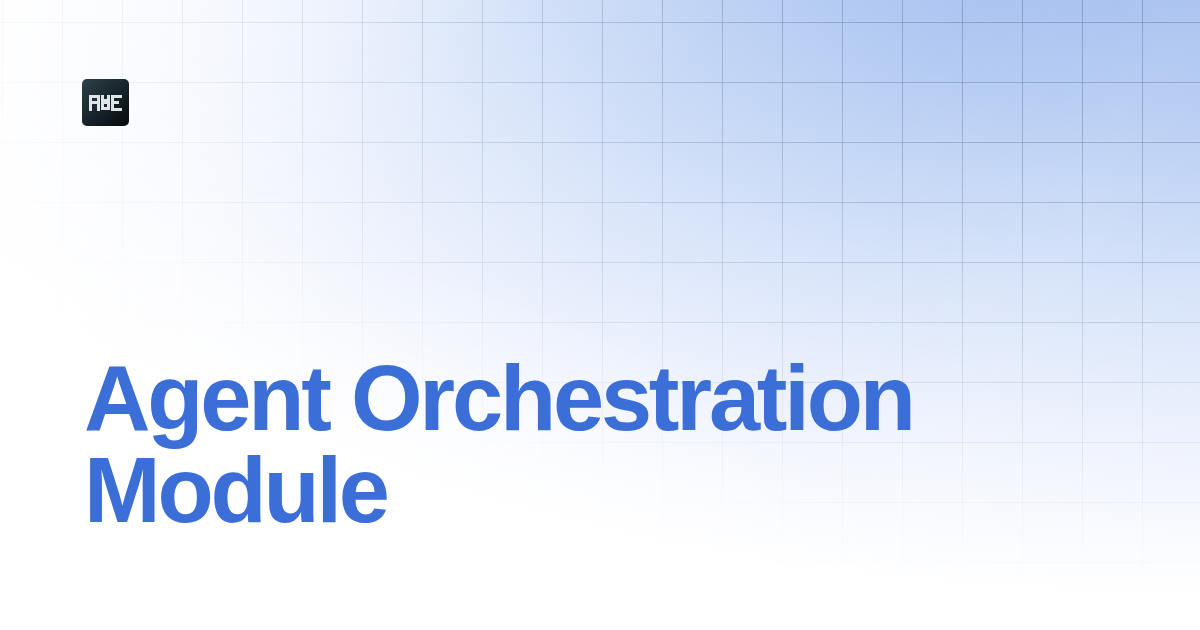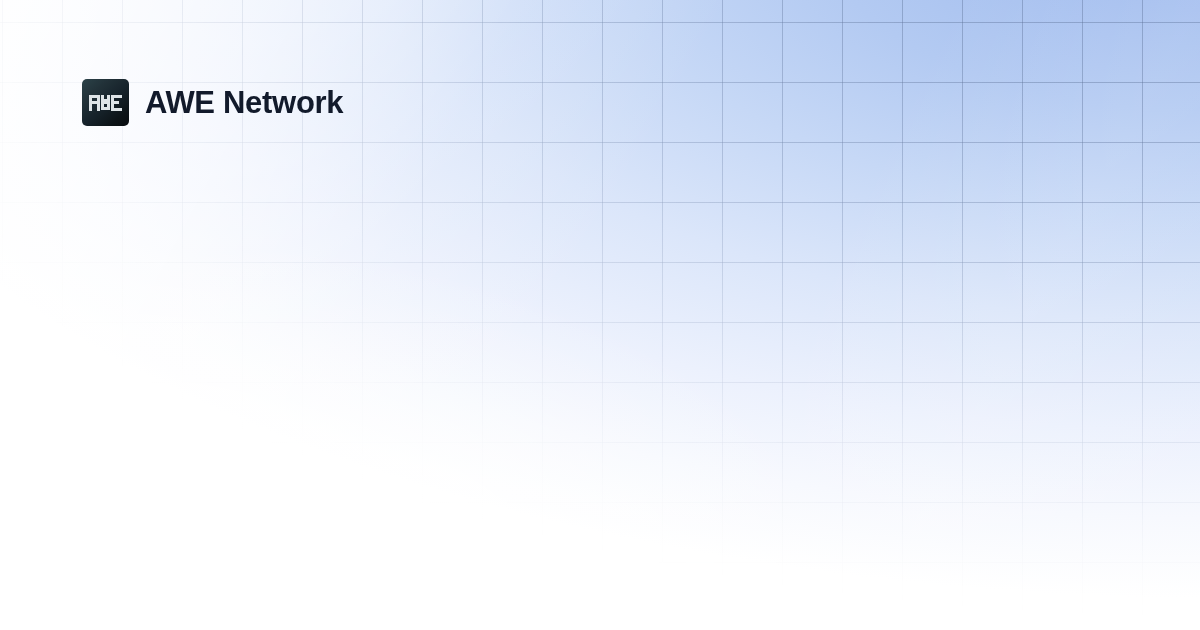--- a/index.html
+++ b/index.html
@@ -193,18 +193,18 @@
             <rect x="15" y="4" width="3" height="5"></rect>
             <rect x="12" y="12" width="9" height="3"></rect>
 
             <rect x="22" y="0" width="11" height="3"></rect>
             <rect x="22" y="3" width="3" height="10"></rect>
             <rect x="22" y="6" width="8" height="3"></rect>
             <rect x="22" y="13" width="11" height="3"></rect>
           </g>
         </svg>
       </div>
-      <div class="brand-name">AWE Network</div>
     </div>
 
+    <h1 class="headline">Agent Orchestration Module</h1>
 
   </div>
 </div>
 
 </body></html>

